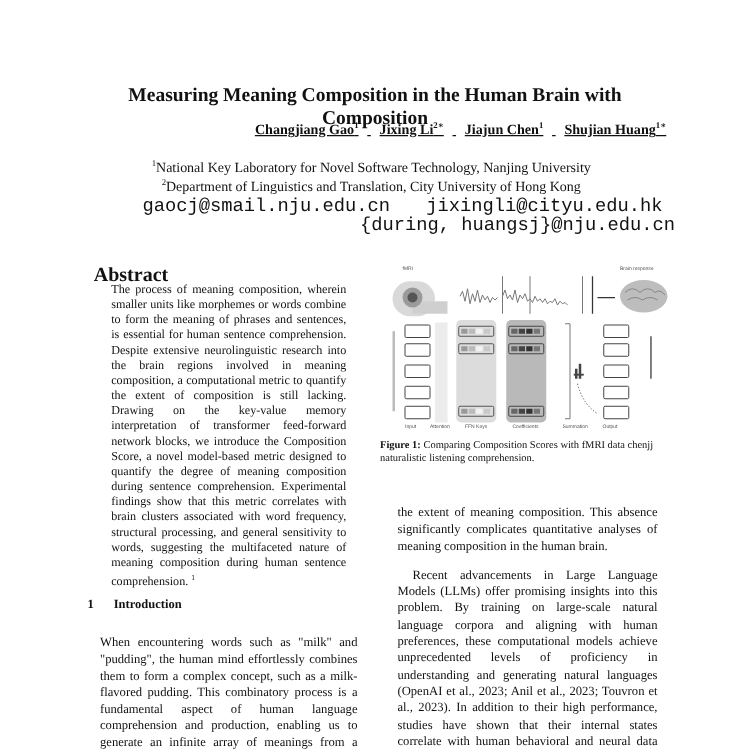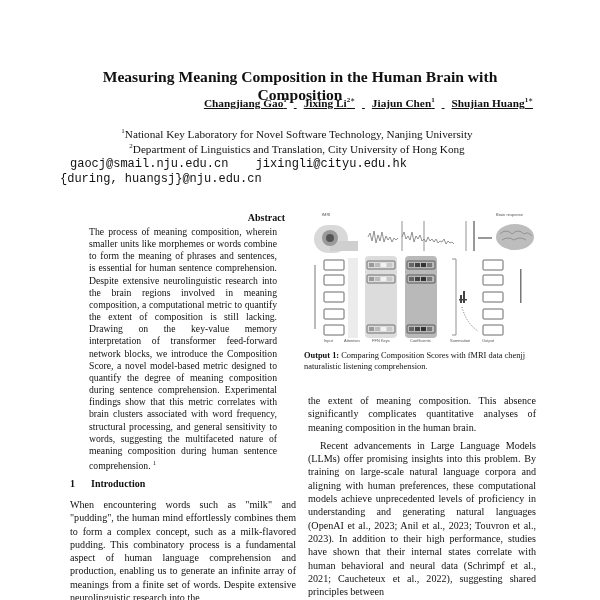--- a/index.html
+++ b/index.html
@@ -5,31 +5,31 @@
   html, body { margin:0; padding:0; background:#ffffff; }
   body { width:600px; height:600px; overflow:hidden; position:relative;
          font-family:"Liberation Serif", "DejaVu Serif", serif; color:#111; }
   .title { position:absolute; left:60px; width:480px; top:68px; text-align:center;
            font-weight:bold; font-size:15.6px; line-height:18px; }
   .authors { position:absolute; left:60px; width:480px; top:95px; text-align:right;
              font-weight:bold; font-size:11.3px;text-decoration:underline; }
   .authors span { margin:0 7px; }
   .authors sup, .aff sup { font-size:7px; }
   .aff { position:absolute; left:57px; width:480px; text-align:center; font-size:11.2px; }
-  .mono { position:absolute; left:60px; width:480px; text-align:left;
-          font-family:"Liberation Mono","DejaVu Sans Mono",monospace; font-size:12px; }
+  .mono { position:absolute; left:60px; width:480px; text-align:right;
+          font-family:"Liberation Mono","DejaVu Sans Mono",monospace; font-size:15px; }
   .mono span { margin:0 10px; }
-  .abs-head { position:absolute; left:75px; width:210px; top:212px; text-align:right;
-              font-weight:bold; font-size:10px; }
+  .abs-head { position:absolute; left:75px; width:210px; top:212px; text-align:left;
+              font-weight:bold; font-size:16px; }
   .abs { position:absolute; left:89px; width:188px; top:226px; font-size:9.7px;
          line-height:12.15px; text-align:justify; hyphens:auto; }
   .sec { position:absolute; left:70px; top:478px; font-weight:bold; font-size:10px; }
   .sec .num { margin-right:16px; }
   .col { position:absolute; font-size:10.1px; line-height:13.3px; text-align:justify; }
-  .col p { margin:0; }
+  .col p { margin:10px; }
   .indent { text-indent:12px; margin-top:5px !important; }
   .fig { position:absolute; left:310px; top:207px; width:230px; height:135px; }
   .caption { position:absolute; left:304px; top:350px; width:232px; font-size:8.4px; line-height:11px; }
   .caption b { font-weight:bold; }
   .flabel { position:absolute; font-family:"Liberation Sans",sans-serif; font-size:4px; color:#555; white-space:nowrap; }
 </style>
 </head>
 <body>
 
 <div class="title">
@@ -162,20 +162,20 @@
   <div class="flabel" style="left:186px;top:5px;">Brain response</div>
   <div class="flabel" style="left:14px;top:131px;">Input</div>
   <div class="flabel" style="left:34px;top:131px;">Attention</div>
   <div class="flabel" style="left:62px;top:131px;">FFN Keys</div>
   <div class="flabel" style="left:100px;top:131px;">Coefficients</div>
   <div class="flabel" style="left:140px;top:131px;">Summation</div>
   <div class="flabel" style="left:172px;top:131px;">Output</div>
 </div>
 
 <div class="caption">
-  <b>Output 1:</b>
+  <b>Figure 1:</b>
   <span>Comparing Composition Scores with fMRI data chenjj naturalistic listening comprehension.</span>
 </div>
 
 <div class="col" style="left:308px;width:228px;top:394px;">
   <p>the extent of meaning composition. This absence significantly complicates quantitative analyses of meaning composition in the human brain.</p>
   <p class="indent">Recent advancements in Large Language Models (LLMs) offer promising insights into this problem. By training on large-scale natural language corpora and aligning with human preferences, these computational models achieve unprecedented levels of proficiency in understanding and generating natural languages (OpenAI et al., 2023; Anil et al., 2023; Touvron et al., 2023). In addition to their high performance, studies have shown that their internal states correlate with human behavioral and neural data (Schrimpf et al., 2021; Caucheteux et al., 2022), suggesting shared principles between</p>
 </div>
 
 </body></html>

